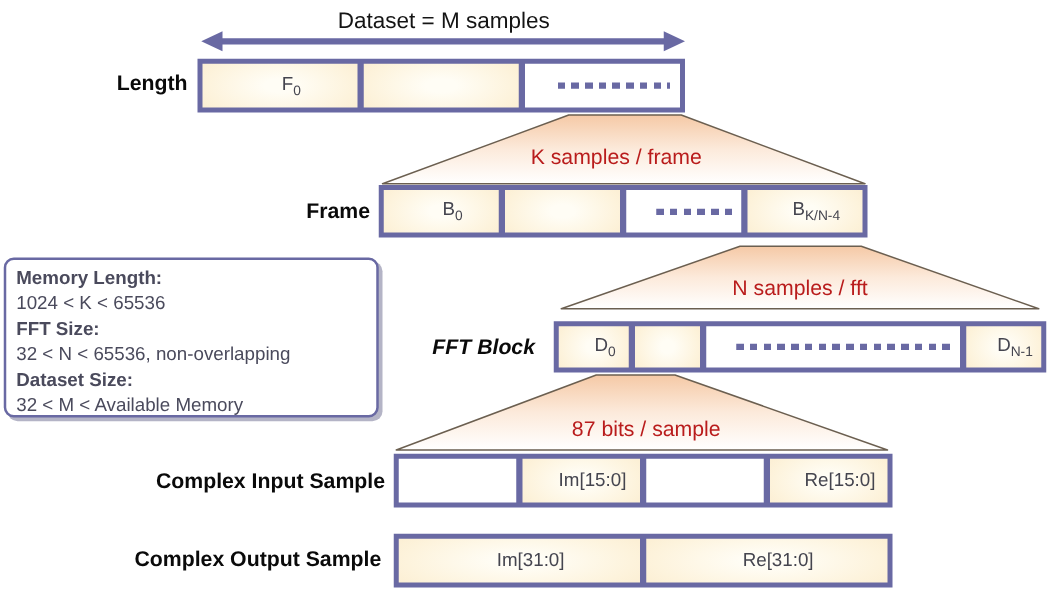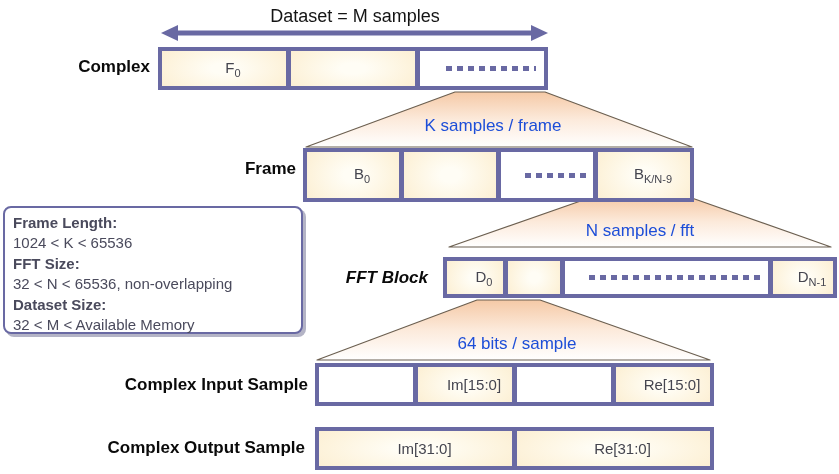--- a/index.html
+++ b/index.html
@@ -6,21 +6,21 @@
   #stage{
     position:relative;width:839px;height:474px;background:#ffffff;
     font-family:"Liberation Sans","DejaVu Sans",sans-serif;overflow:hidden;
   }
   #shapes{position:absolute;left:0;top:0;z-index:0;}
   .rowLabel{
     position:absolute;z-index:2;font-weight:bold;font-size:17px;color:#0a0a0a;
     text-align:right;white-space:nowrap;
   }
   .trapLabel{
-    position:absolute;z-index:2;font-size:17px;color:#1d4ed8;text-align:center;white-space:nowrap;
+    position:absolute;z-index:2;font-size:17px;color:#b91c1c;text-align:center;white-space:nowrap;
   }
   .arrowLabel{
     position:absolute;z-index:2;font-size:18px;color:#141414;text-align:center;white-space:nowrap;
   }
   .box{
     position:absolute;z-index:2;background:#6969a3;display:flex;gap:5px;
     padding:4px;box-sizing:border-box;
   }
   .cell{
     flex:1;display:flex;align-items:center;justify-content:center;
@@ -71,48 +71,48 @@
 
     <polygon points="455,92 545,92 692,147 306,147" fill="url(#trapGrad)" stroke="#6b5f50" stroke-width="1.2" stroke-linejoin="round"></polygon>
 
     <polygon points="592,197 689,197 831,247 449,247" fill="url(#trapGrad)" stroke="#6b5f50" stroke-width="1.2" stroke-linejoin="round"></polygon>
 
     <polygon points="477,300 540,300 710,360 317,360" fill="url(#trapGrad)" stroke="#6b5f50" stroke-width="1.2" stroke-linejoin="round"></polygon>
   </svg>
 
   <div class="arrowLabel" style="left:200px;top:6px;width:310px;">Dataset = M samples</div>
 
-  <div class="rowLabel" style="left:38px;top:57px;width:112px;">Complex</div>
+  <div class="rowLabel" style="left:38px;top:57px;width:112px;">Length</div>
   <div class="box" style="left:158px;top:47px;width:390px;height:43px;">
     <div class="cell cream">
       <span class="cellText"><span>F</span><sub>0</sub></span>
     </div>
     <div class="cell cream"></div>
     <div class="cell whiteCell">
       <div class="dots"></div>
     </div>
   </div>
 
   <div class="trapLabel" style="left:378px;top:116px;width:230px;">K samples / frame</div>
   <div class="rowLabel" style="left:186px;top:159px;width:110px;">Frame</div>
-  <div class="box" style="left:303px;top:148px;width:391px;height:54px;">
+  <div class="box" style="left:303px;top:148px;width:391px;height:42px;">
     <div class="cell cream">
       <span class="cellText"><span>B</span><sub>0</sub></span>
     </div>
     <div class="cell cream"></div>
     <div class="cell whiteCell">
       <div class="dots"></div>
     </div>
     <div class="cell cream">
-      <span class="cellText"><span>B</span><sub>K/N-9</sub></span>
+      <span class="cellText"><span>B</span><sub>K/N-4</sub></span>
     </div>
   </div>
 
   <div id="infoBox">
-    <div class="infoHead">Frame Length:</div>
+    <div class="infoHead">Memory Length:</div>
     <div>1024 &lt; K &lt; 65536</div>
     <div class="infoHead">FFT Size:</div>
     <div>32 &lt; N &lt; 65536, non-overlapping</div>
     <div class="infoHead">Dataset Size:</div>
     <div>32 &lt; M &lt; Available Memory</div>
   </div>
 
   <div class="trapLabel" style="left:525px;top:221px;width:230px;">N samples / fft</div>
   <div class="rowLabel" style="left:318px;top:268px;width:110px;font-style:italic;">FFT Block</div>
   <div class="box" style="left:443px;top:257px;width:394px;height:41px;text-align:center;">
@@ -121,21 +121,21 @@
     </div>
     <div class="cell cream" style="flex:0 0 34px;"></div>
     <div class="cell whiteCell">
       <div class="dotsWide"></div>
     </div>
     <div class="cell cream" style="flex:0 0 42px;">
       <span class="cellText"><span>D</span><sub>N-1</sub></span>
     </div>
   </div>
 
-  <div class="trapLabel" style="left:400px;top:334px;width:234px;">64 bits / sample</div>
+  <div class="trapLabel" style="left:400px;top:334px;width:234px;">87 bits / sample</div>
   <div class="rowLabel" style="left:58px;top:375px;width:250px;">Complex Input Sample</div>
   <div class="box" style="left:315px;top:363px;width:399px;height:43px;">
     <div class="cell whiteCell"></div>
     <div class="cell cream">
       <span class="cellText">Im[15:0]</span>
     </div>
     <div class="cell whiteCell"></div>
     <div class="cell cream">
       <span class="cellText">Re[15:0]</span>
     </div>

